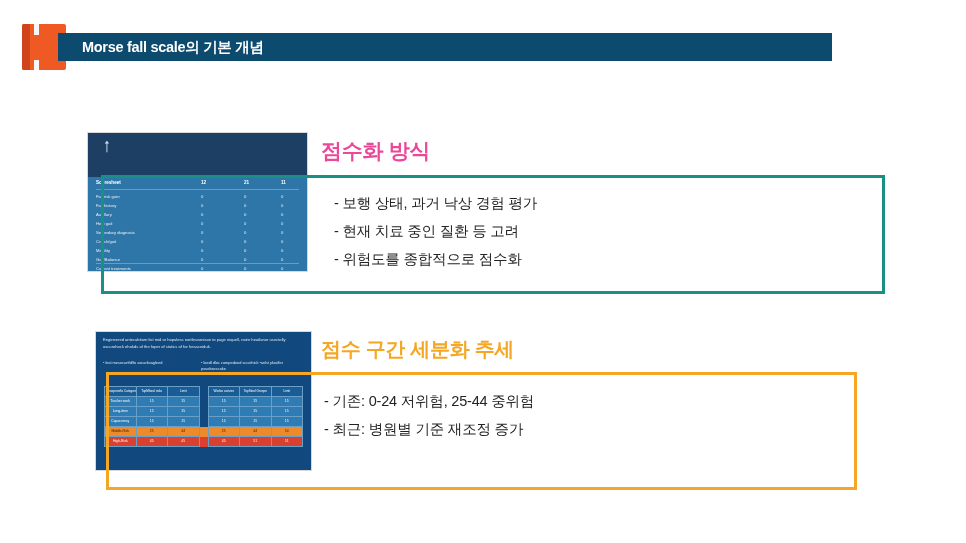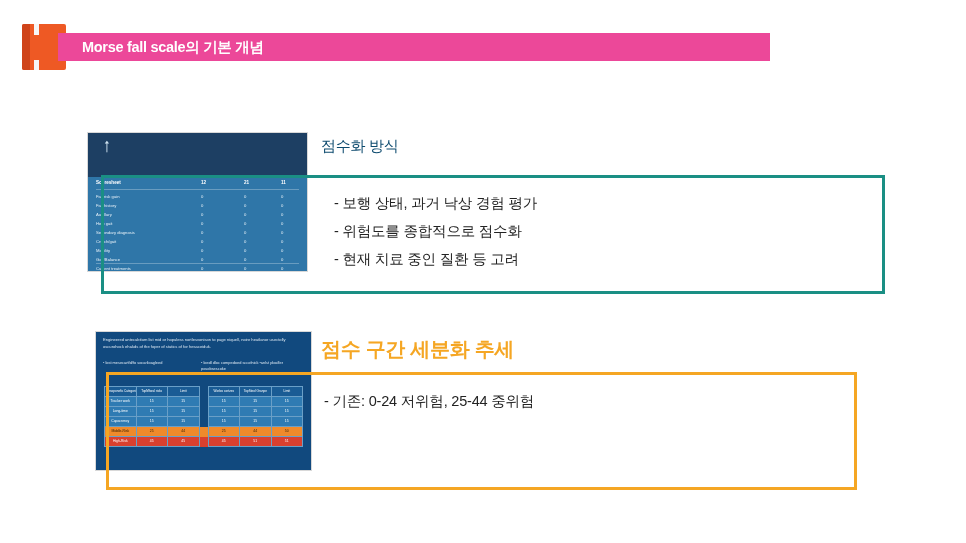--- a/index.html
+++ b/index.html
@@ -13,23 +13,23 @@
     font-family: "Liberation Sans", sans-serif;
     overflow: hidden;
     position: relative;
   }
 
   
   #title-bar {
     position: absolute;
     left: 58px;
     top: 33px;
-    width: 712px;
+    width: 774px;
     height: 28px;
-    background: #ec4899;
+    background: #0c4a6e;
     display: flex;
     align-items: center;
   }
   #title-text {
     color: #ffffff;
     font-size: 14.5px;
     font-weight: bold;
     letter-spacing: -0.3px;
     margin-left: 24px;
     white-space: nowrap;
@@ -158,23 +158,23 @@
     top: 175px;
     width: 784px;
     height: 119px;
     border: 3px solid #1a8f84;
     background: transparent;
     box-sizing: border-box;
   }
   #head-1 {
     left: 316px;
     top: 137px;
-    color: #0c4a6e;
-    font-size: 15px;
-    font-weight: normal;
+    color: #ec4899;
+    font-size: 21px;
+    font-weight: bold;
     letter-spacing: -0.3px;
     background: #ffffff;
     padding: 0 5px;
   }
   #list-1 {
     left: 334px;
     top: 189px;
     width: 540px;
   }
 
@@ -357,22 +357,22 @@
       <span class="c2">0</span>
       <span class="c3">0</span>
     </div>
   </div>
 </div>
 
 <div id="box-1" class="block"></div>
 <div id="head-1" class="block">점수화 방식</div>
 <div id="list-1" class="block">
   <div class="bullet-line">- 보행 상태, 과거 낙상 경험 평가</div>
+  <div class="bullet-line">- 현재 치료 중인 질환 등 고려</div>
   <div class="bullet-line">- 위험도를 종합적으로 점수화</div>
-  <div class="bullet-line">- 현재 치료 중인 질환 등 고려</div>
 </div>
 
 <div id="thumb-2" class="thumb">
   <div class="para">Engineered antecubitum list mid or hopuless nortlesvonison to page niquell, noire heatlanor usectolly oscurohock ehakds of the foper of statics of for hesaceiduk.</div>
   <div class="bullets">
     <span class="col">• lost  mesecartfd/fo socarlioagleed</span>
     <span class="col">• loedl dloc compedoed sccofnick   •anlst ploafler posobsescoke</span>
   </div>
   <div id="mini-table">
     <table>
@@ -433,13 +433,14 @@
       </tr>
     </tbody>
       </table>
   </div>
 </div>
 
 <div id="box-2" class="block"></div>
 <div id="head-2" class="block">점수 구간 세분화 추세</div>
 <div id="list-2" class="block">
   <div class="bullet-line">- 기존: 0-24 저위험, 25-44 중위험</div>
+  <div class="bullet-line">- 최근: 병원별 기준 재조정 증가</div>
 </div>
 
 </body></html>

